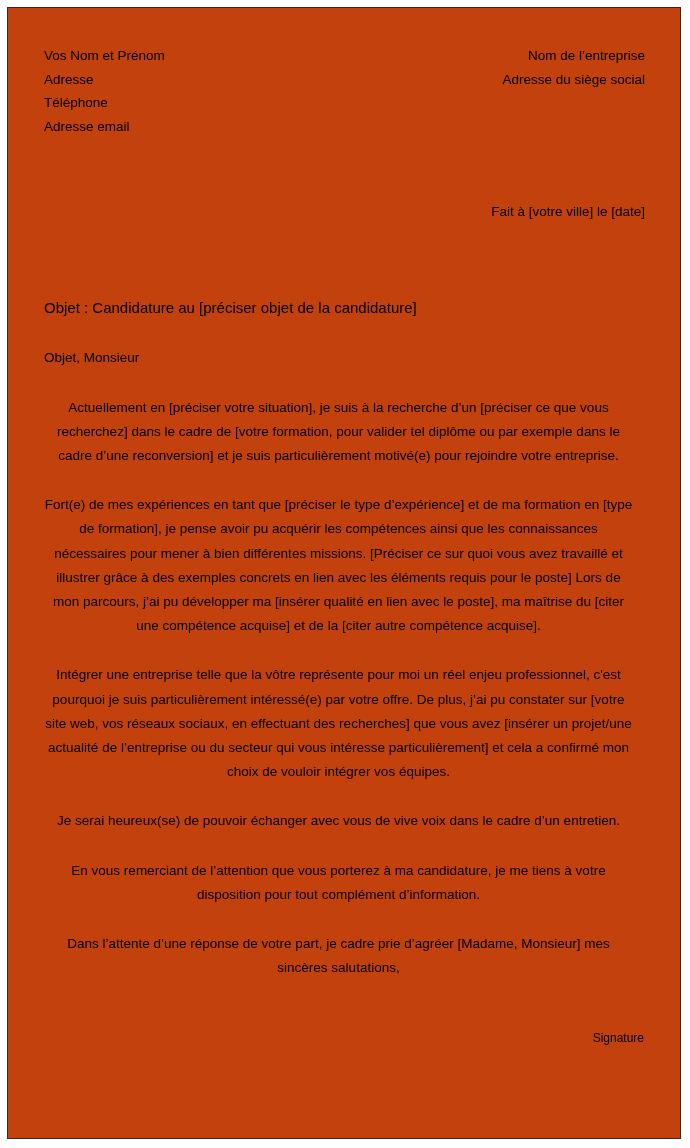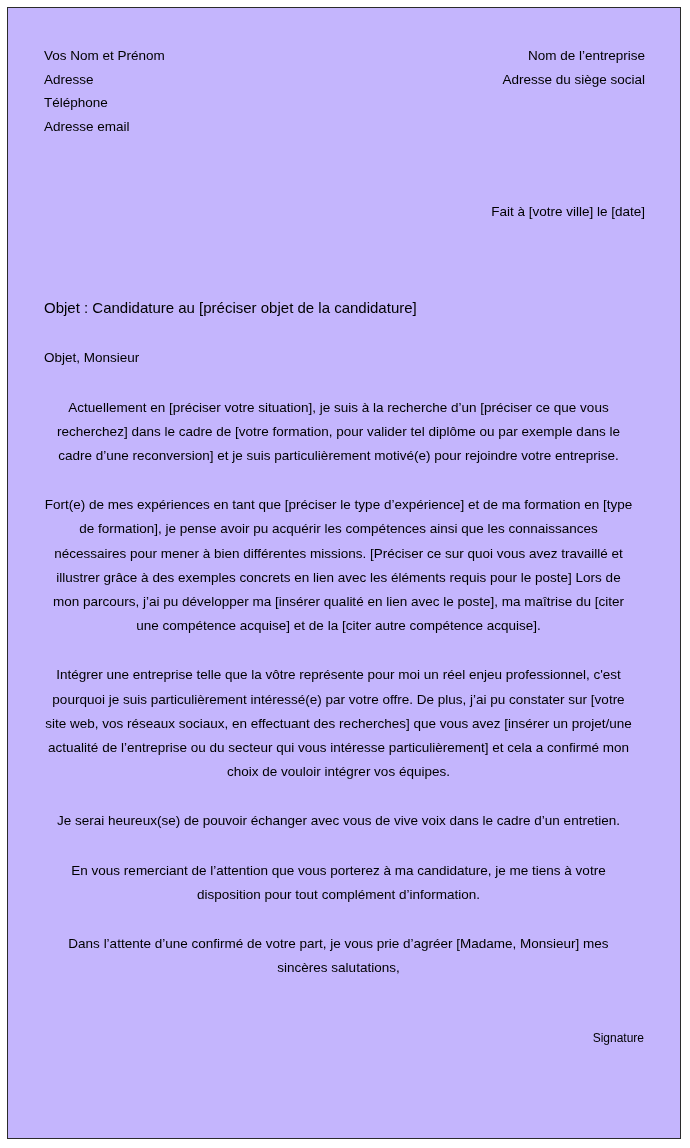--- a/index.html
+++ b/index.html
@@ -14,21 +14,21 @@
     color: #000000;
     -webkit-font-smoothing: antialiased;
   }
   #page {
     position: absolute;
     left: 7px;
     top: 7px;
     width: 674px;
     height: 1132px;
     border: 1px solid #2b2b2b;
-    background: #c4b5fd;
+    background: #c2410c;
     box-sizing: border-box;
     overflow: hidden;
   }
   #sheet {
     position: absolute;
     left: 0;
     top: 0;
     right: 0;
     bottom: 0;
     padding: 0 35px 0 36px;
@@ -110,19 +110,19 @@
     <div class="subject">Objet : Candidature au [préciser objet de la candidature]</div>
 
     <div class="salutation">Objet, Monsieur</div>
 
     <div class="body-paragraphs">
       <p class="para">Actuellement en [préciser votre situation], je suis à la recherche d’un [préciser ce que vous recherchez] dans le cadre de [votre formation, pour valider tel diplôme ou par exemple dans le cadre d’une reconversion] et je suis particulièrement motivé(e) pour rejoindre votre entreprise.</p>
       <p class="para">Fort(e) de mes expériences en tant que [préciser le type d’expérience] et de ma formation en [type de formation], je pense avoir pu acquérir les compétences ainsi que les connaissances nécessaires pour mener à bien différentes missions. [Préciser ce sur quoi vous avez travaillé et illustrer grâce à des exemples concrets en lien avec les éléments requis pour le poste] Lors de mon parcours, j’ai pu développer ma [insérer qualité en lien avec le poste], ma maîtrise du [citer une compétence acquise] et de la [citer autre compétence acquise].</p>
       <p class="para">Intégrer une entreprise telle que la vôtre représente pour moi un réel enjeu professionnel, c'est pourquoi je suis particulièrement intéressé(e) par votre offre. De plus, j’ai pu constater sur [votre site web, vos réseaux sociaux, en effectuant des recherches] que vous avez [insérer un projet/une actualité de l’entreprise ou du secteur qui vous intéresse particulièrement] et cela a confirmé mon choix de vouloir intégrer vos équipes.</p>
       <p class="para">Je serai heureux(se) de pouvoir échanger avec vous de vive voix dans le cadre d’un entretien.</p>
       <p class="para">En vous remerciant de l’attention que vous porterez à ma candidature, je me tiens à votre disposition pour tout complément d’information.</p>
-      <p class="para">Dans l’attente d’une confirmé de votre part, je vous prie d’agréer [Madame, Monsieur] mes sincères salutations,</p>
+      <p class="para">Dans l’attente d’une réponse de votre part, je cadre prie d’agréer [Madame, Monsieur] mes sincères salutations,</p>
     </div>
 
     <div class="signature">Signature</div>
 
   </div>
 </div>
 
 </body></html>

